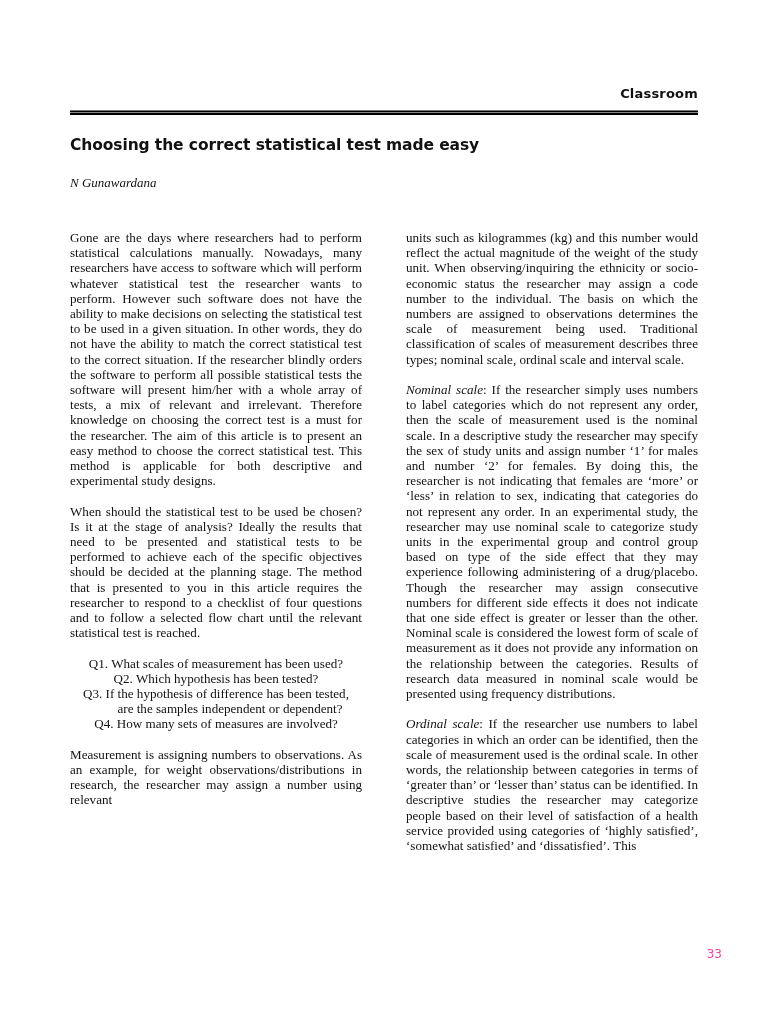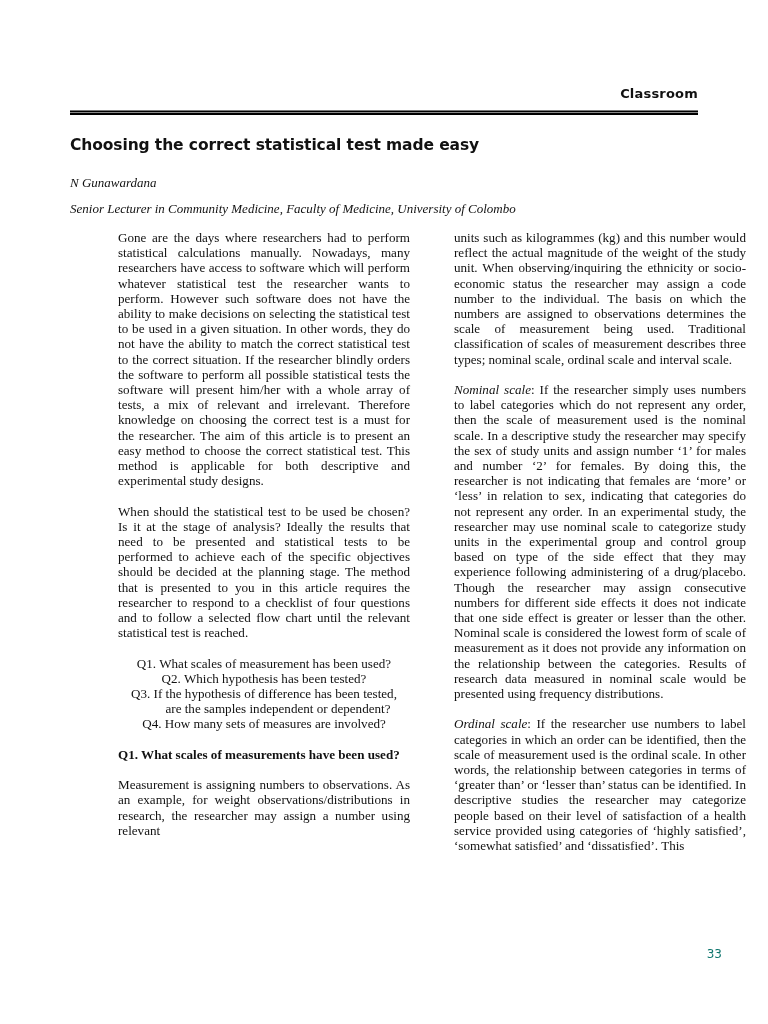--- a/index.html
+++ b/index.html
@@ -73,21 +73,20 @@
       font-style: italic;
       font-size: 13px;
     }
     .col {
       position: absolute;
       top: 230px;
       width: 292px;
       font-size: 13.1px;
       line-height: 15.2px;
       text-align: justify;
-      margin-left: 48px;
     }
     .col-left { left: 70px; }
     .col-right { left: 406px; }
     .col p {
       margin: 0 0 15.2px 0;
     }
     .qlist {
       margin: 0 0 15.2px 0;
       padding: 0;
       list-style: none;
@@ -100,46 +99,44 @@
       margin: 0;
     }
     .col p.tight { margin: 0; }
     .italic-lead { font-style: italic; }
     .page-number {
       position: absolute;
       right: 46px;
       top: 947px;
       font-family: "DejaVu Sans", sans-serif;
       font-size: 12px;
-      color: #0f766e;
+      color: #ec4899;
     }
   </style>
 </head>
 <body>
 
 <div class="page">
 
   <div class="section-label">Classroom</div>
   <div class="header-rule"></div>
 
   <div class="title">Choosing the correct statistical test made easy</div>
   <div class="author">N Gunawardana</div>
-  <div class="affiliation">Senior Lecturer in Community Medicine, Faculty of Medicine, University of Colombo</div>
 
   <div class="col col-left">
     <p>Gone are the days where researchers had to perform statistical calculations manually. Nowadays, many researchers have access to software which will perform whatever statistical test the researcher wants to perform. However such software does not have the ability to make decisions on selecting the statistical test to be used in a given situation. In other words, they do not have the ability to match the correct statistical test to the correct situation. If the researcher blindly orders the software to perform all possible statistical tests the software will present him/her with a whole array of tests, a mix of relevant and irrelevant. Therefore knowledge on choosing the correct test is a must for the researcher. The aim of this article is to present an easy method to choose the correct statistical test. This method is applicable for both descriptive and experimental study designs.</p>
     <p>When should the statistical test to be used be chosen? Is it at the stage of analysis? Ideally the results that need to be presented and statistical tests to be performed to achieve each of the specific objectives should be decided at the planning stage. The method that is presented to you in this article requires the researcher to respond to a checklist of four questions and to follow a selected flow chart until the relevant statistical test is reached.</p>
     <ul class="qlist">
       <li>Q1. What scales of measurement has been used?</li>
       <li>Q2. Which hypothesis has been tested?</li>
       <li>Q3. If the hypothesis of difference has been tested,</li>
       <li class="indent">are the samples independent or dependent?</li>
       <li>Q4. How many sets of measures are involved?</li>
     </ul>
-    <p class="subhead">Q1. What scales of measurements have been used?</p>
     <p class="tight">Measurement is assigning numbers to observations. As an example, for weight observations/distributions in research, the researcher may assign a number using relevant</p>
   </div>
 
   <div class="col col-right">
     <p>units such as kilogrammes (kg) and this number would reflect the actual magnitude of the weight of the study unit.  When observing/inquiring the ethnicity or socio-economic status the researcher may assign a code number to the individual. The basis on which the numbers are assigned to observations determines the scale of measurement being used. Traditional classification of scales of measurement describes three types; nominal scale, ordinal scale and interval scale.</p>
     <p><span class="italic-lead">Nominal scale</span><span>: If the researcher simply uses numbers to label categories which do not represent any order, then the scale of measurement used is the nominal scale.  In a descriptive study the researcher may specify the sex of study units and assign number ‘1’ for males and number ‘2’ for females. By doing this, the researcher is not indicating that females are ‘more’ or ‘less’ in relation to sex, indicating that categories do not represent any order. In an experimental study, the researcher may use nominal scale  to categorize study units in the experimental  group and control group based on type of the side effect  that they may experience following administering of a drug/placebo. Though the researcher may assign consecutive numbers for different side effects it does not indicate that one side effect is greater or lesser than the other. Nominal scale is considered the lowest form of scale of measurement as it does not provide any information on the relationship between the categories. Results of research data measured in nominal scale would be presented using frequency distributions.</span></p>
     <p class="tight"><span class="italic-lead">Ordinal scale</span><span>:  If the researcher use numbers to label categories in which an order can be identified, then the scale of measurement used is the ordinal scale.  In other words, the relationship between categories in terms of ‘greater than’ or ‘lesser than’ status can be identified. In descriptive studies the researcher may categorize people based on their level of satisfaction of a health service provided using categories of ‘highly satisfied’, ‘somewhat satisfied’ and ‘dissatisfied’. This</span></p>
   </div>
 
   <div class="page-number">33</div>

